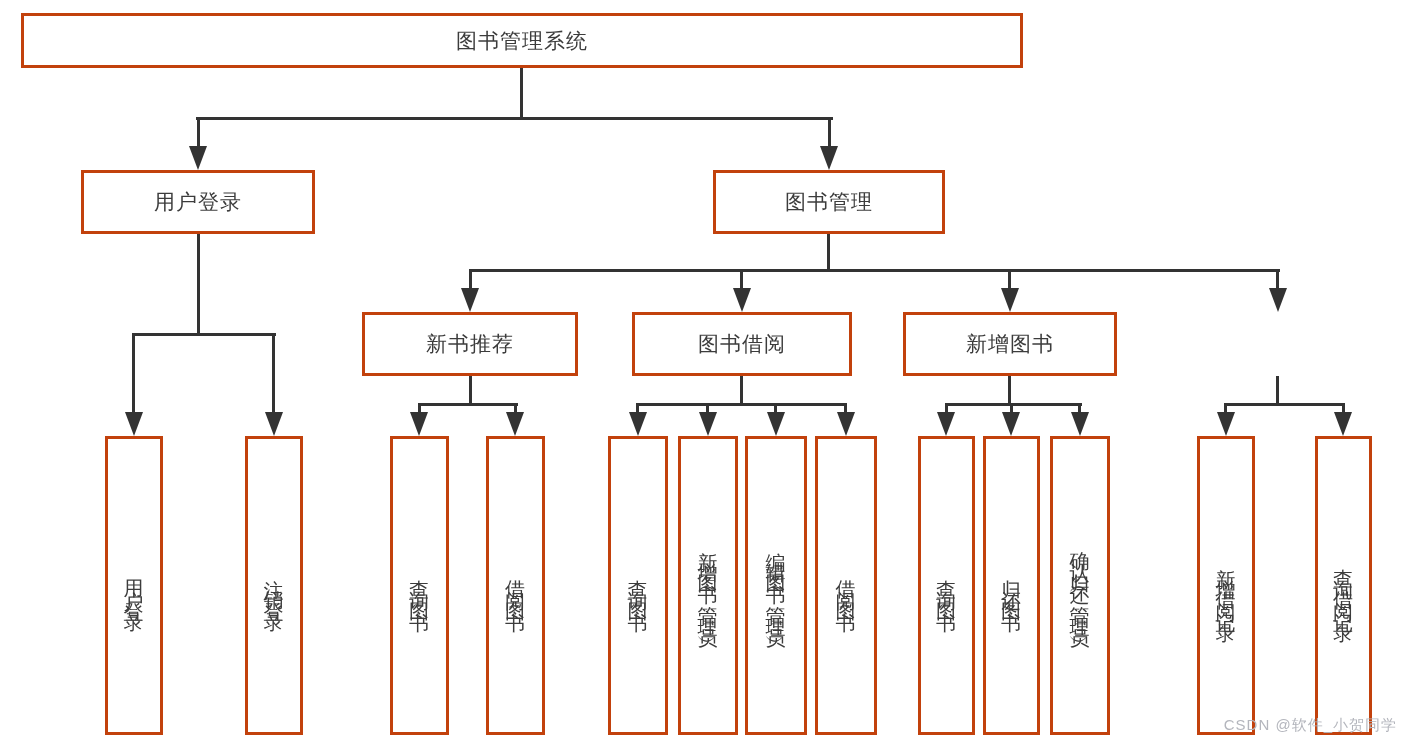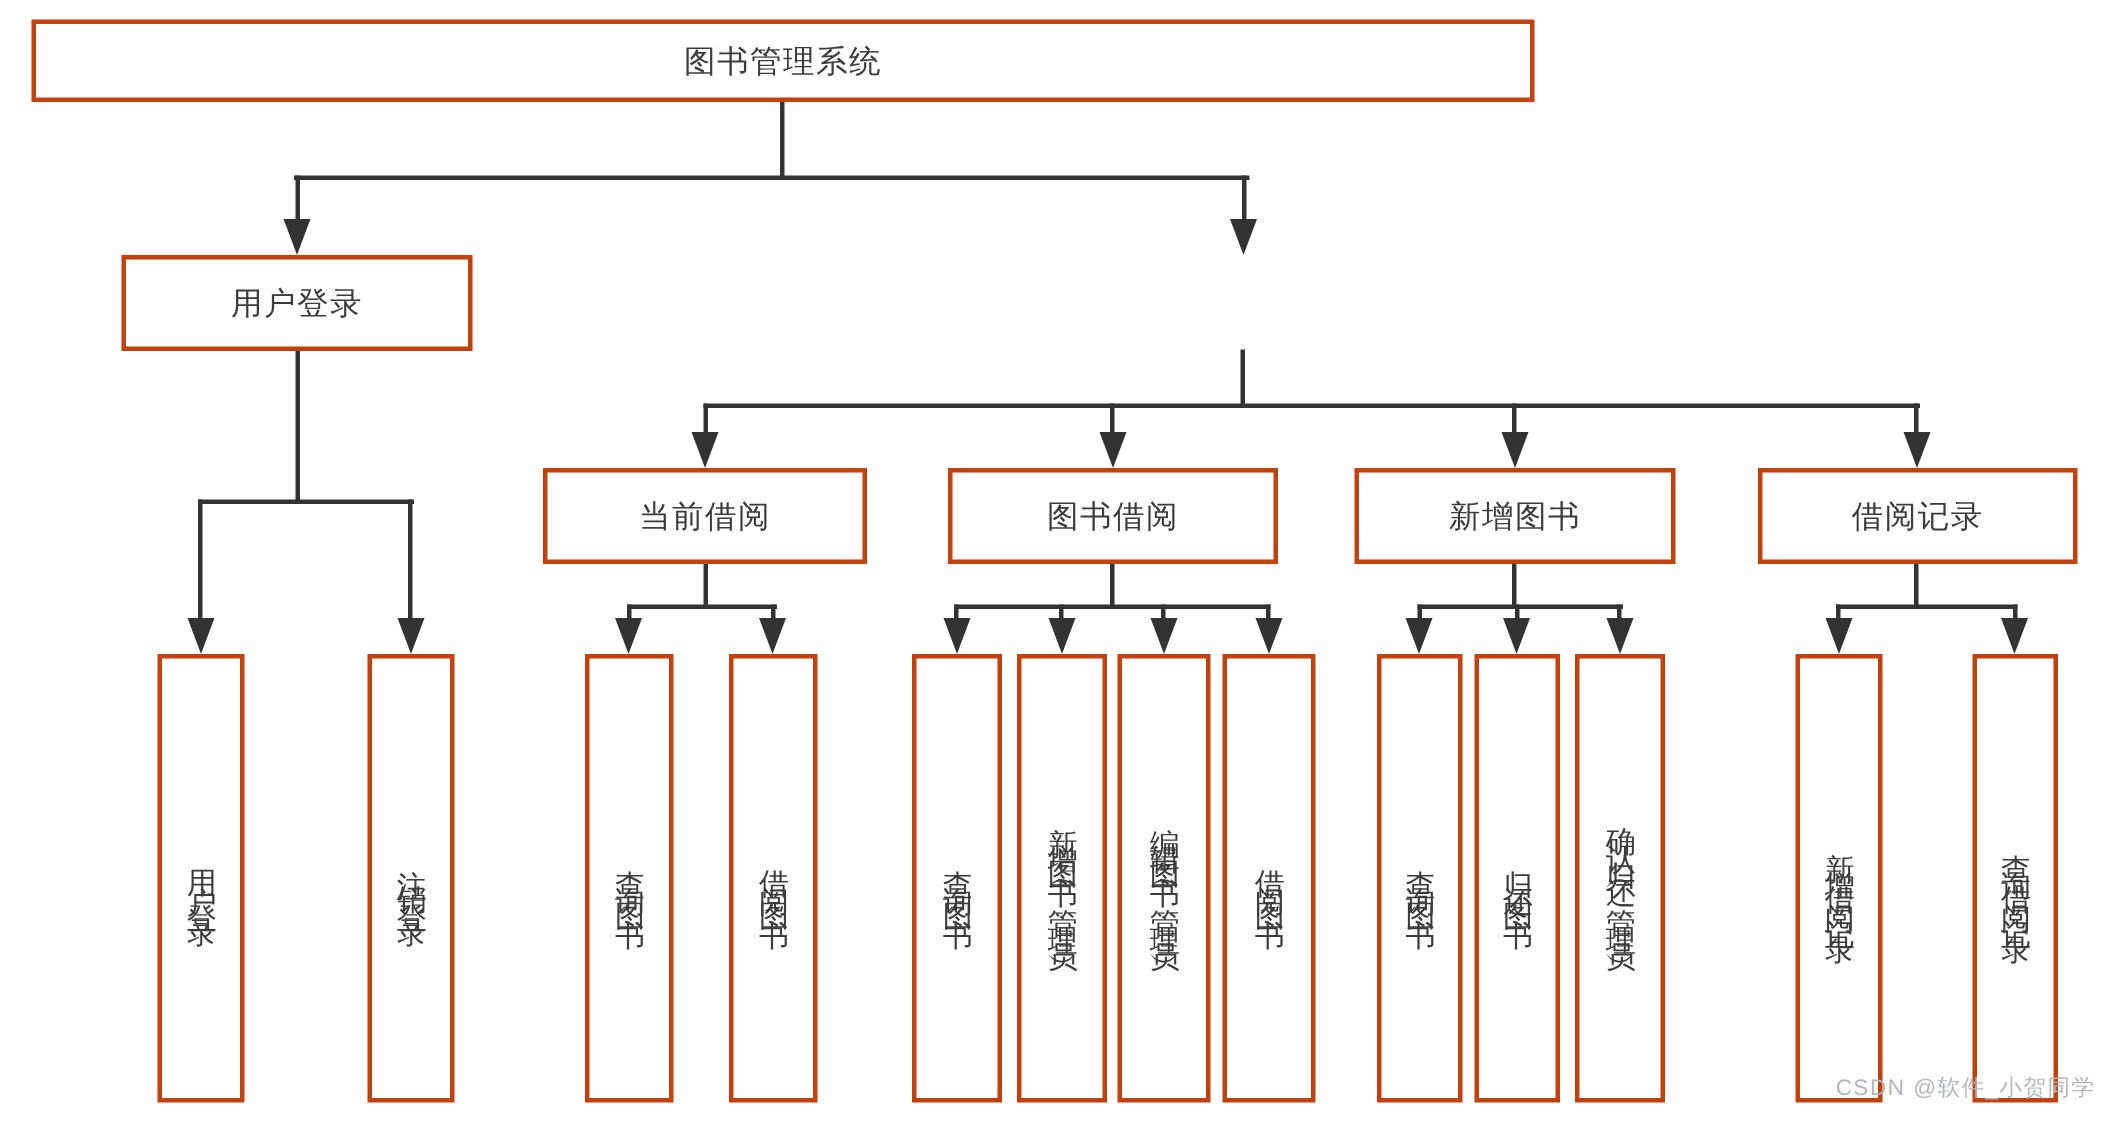--- a/index.html
+++ b/index.html
@@ -111,32 +111,32 @@
   <div class="ar" style="left:1217px;top:412px;"></div>
   <div class="ar" style="left:1334px;top:412px;"></div>
 
   <div class="box" style="left:21px;top:13px;width:1002px;height:55px;">
     <span class="hlabel">图书管理系统</span>
   </div>
 
   <div class="box" style="left:81px;top:170px;width:234px;height:64px;">
     <span class="hlabel">用户登录</span>
   </div>
+  <div class="box" style="left:713px;top:170px;width:232px;height:64px;">
+    <span class="hlabel">图书管理</span>
+  </div>
 
   <div class="box" style="left:362px;top:312px;width:216px;height:64px;">
-    <span class="hlabel">当前借阅</span>
+    <span class="hlabel">新书推荐</span>
   </div>
   <div class="box" style="left:632px;top:312px;width:220px;height:64px;">
     <span class="hlabel">图书借阅</span>
   </div>
   <div class="box" style="left:903px;top:312px;width:214px;height:64px;">
     <span class="hlabel">新增图书</span>
-  </div>
-  <div class="box" style="left:1172px;top:312px;width:213px;height:64px;">
-    <span class="hlabel">借阅记录</span>
   </div>
 
   <div class="box vbox" style="left:105px;top:436px;width:58px;height:299px;">
     <span class="vlabel">用户登录</span>
   </div>
   <div class="box vbox" style="left:245px;top:436px;width:58px;height:299px;">
     <span class="vlabel">注销登录</span>
   </div>
 
   <div class="box vbox" style="left:390px;top:436px;width:59px;height:299px;">

